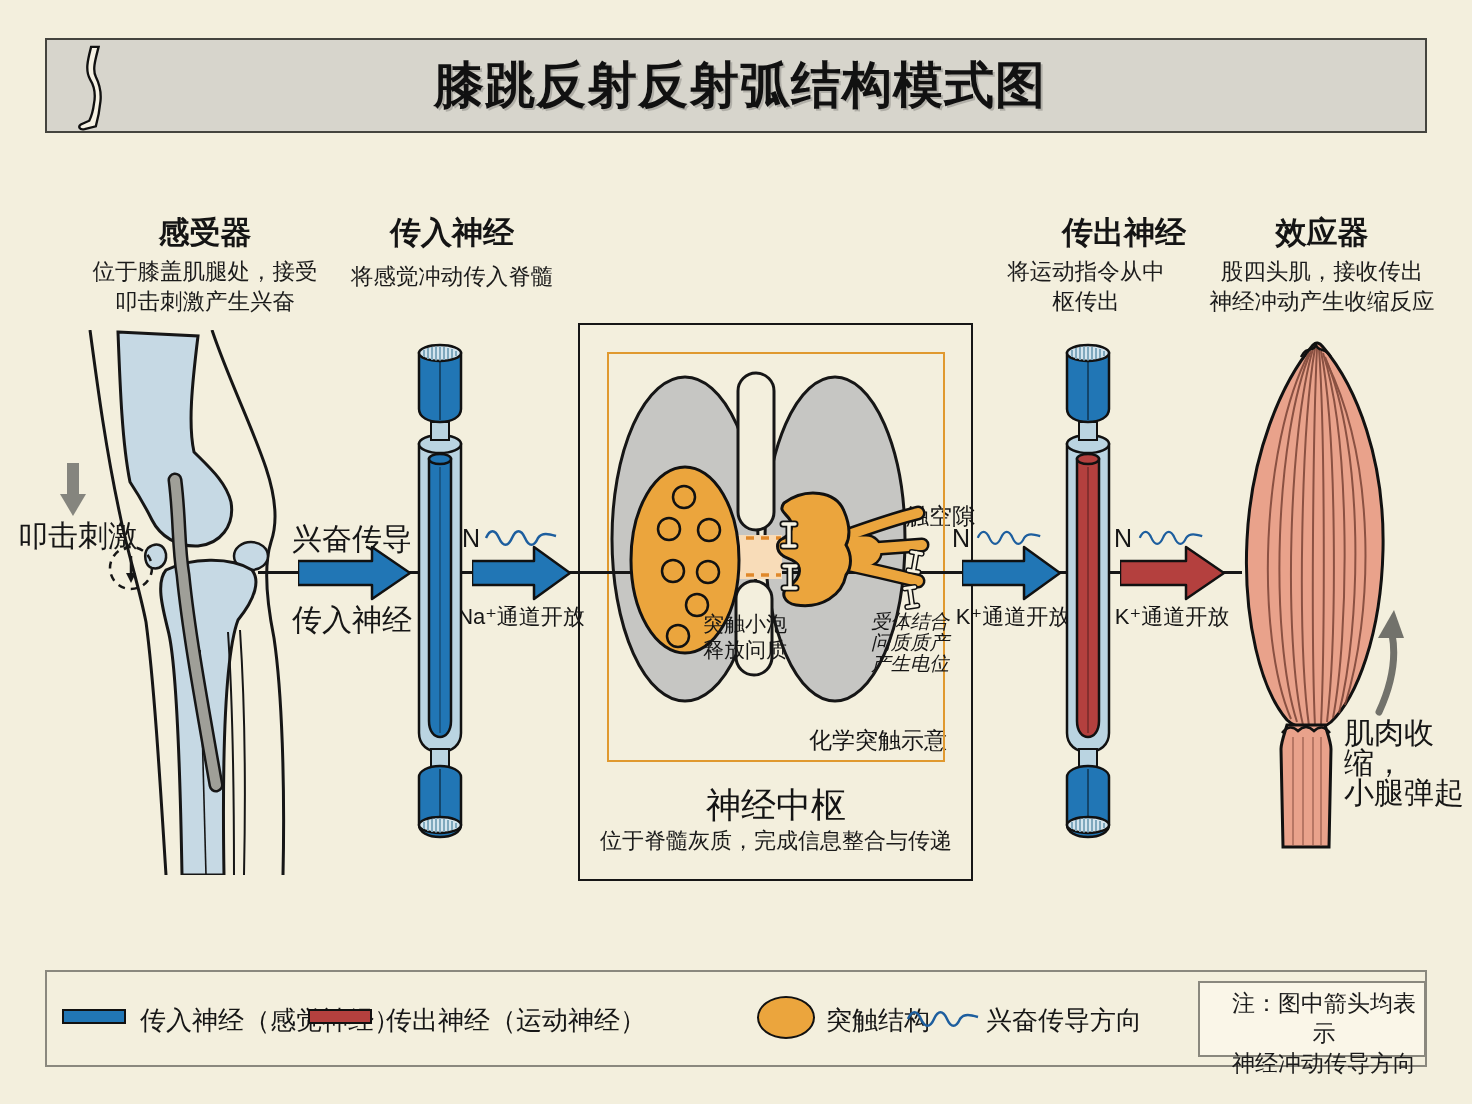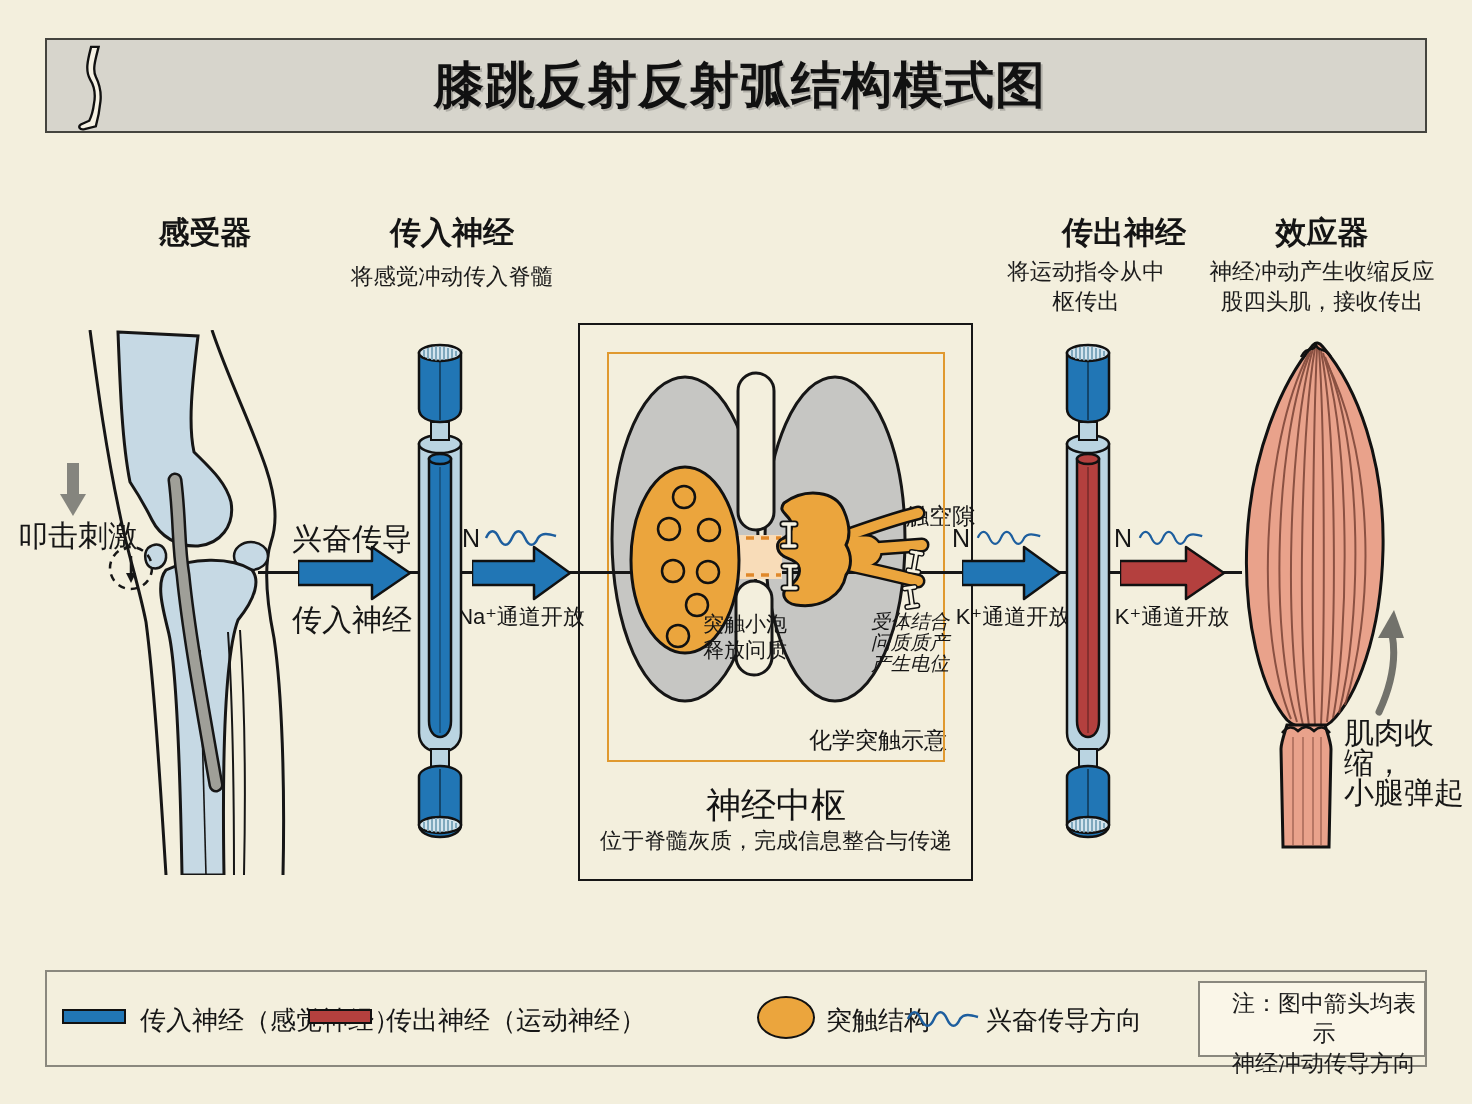--- a/index.html
+++ b/index.html
@@ -41,31 +41,35 @@
 <div class="canvas">
 
   <div class="abs hdr">
     <svg class="abs" style="left:20px;top:5px;" width="52" height="86" viewBox="0 0 44 92">
       <path d="M 20,2 C 17,14 13,27 19,37 C 24,45 25,53 23,63 C 22,71 20,77 18,81 L 9,85 C 6,87 7,91 13,90 L 25,87 C 27,80 29,70 30,60 C 31,50 29,42 25,34 C 21,26 25,14 28,2 Z" fill="#f6f2e4" stroke="#111" stroke-width="2.5"></path>
     </svg>
   </div>
   <div class="abs ttl">膝跳反射反射弧结构模式图</div>
 
   <div class="abs ctr st" style="left:205px;top:212px;">感受器</div>
+  <div class="abs ctr sd" style="left:205px;top:257px;">
+    <div>位于膝盖肌腿处，接受</div>
+    <div>叩击刺激产生兴奋</div>
+  </div>
   <div class="abs ctr st" style="left:452px;top:212px;">传入神经</div>
   <div class="abs ctr sd" style="left:452px;top:262px;">将感觉冲动传入脊髓</div>
   <div class="abs ctr st" style="left:1124px;top:212px;">传出神经</div>
   <div class="abs ctr sd" style="left:1086px;top:257px;">
     <div>将运动指令从中</div>
     <div>枢传出</div>
   </div>
   <div class="abs ctr st" style="left:1322px;top:212px;">效应器</div>
   <div class="abs ctr sd" style="left:1322px;top:257px;">
+    <div>股四头肌，接收传出</div>
     <div>神经冲动产生收缩反应</div>
-    <div>股四头肌，接收传出</div>
   </div>
 
   <div class="abs hline"></div>
 
   <svg class="abs z2" style="left:30px;top:330px;" width="280" height="545" viewBox="0 0 280 545">
     <path d="M 60,0 C 68,60 76,120 90,185 C 98,225 108,252 116,292 C 124,352 130,450 136,545" fill="none" stroke="#161616" stroke-width="3"></path>
     <path d="M 182,0 C 198,48 222,96 236,138 C 246,168 248,192 241,212 C 234,234 236,268 244,308 C 252,362 255,455 253,545" fill="none" stroke="#161616" stroke-width="3"></path>
     <path d="M 88,2 L 168,6 C 162,55 158,95 164,122 C 180,138 196,152 201,172 C 205,196 190,214 168,216 C 147,217 130,206 122,190 C 114,174 108,164 100,152 C 92,112 90,55 88,2 Z" fill="#c6d9e4" stroke="#161616" stroke-width="3"></path>
     <ellipse cx="221" cy="226" rx="17" ry="14" fill="#c6d9e4" stroke="#161616" stroke-width="2.5"></ellipse>
     <path d="M 136,240 C 160,228 200,226 222,240 C 230,250 226,268 208,290 C 196,322 192,420 194,545 L 152,545 C 150,430 146,330 138,300 C 132,276 126,252 136,240 Z" fill="#c6d9e4" stroke="#161616" stroke-width="3"></path>

